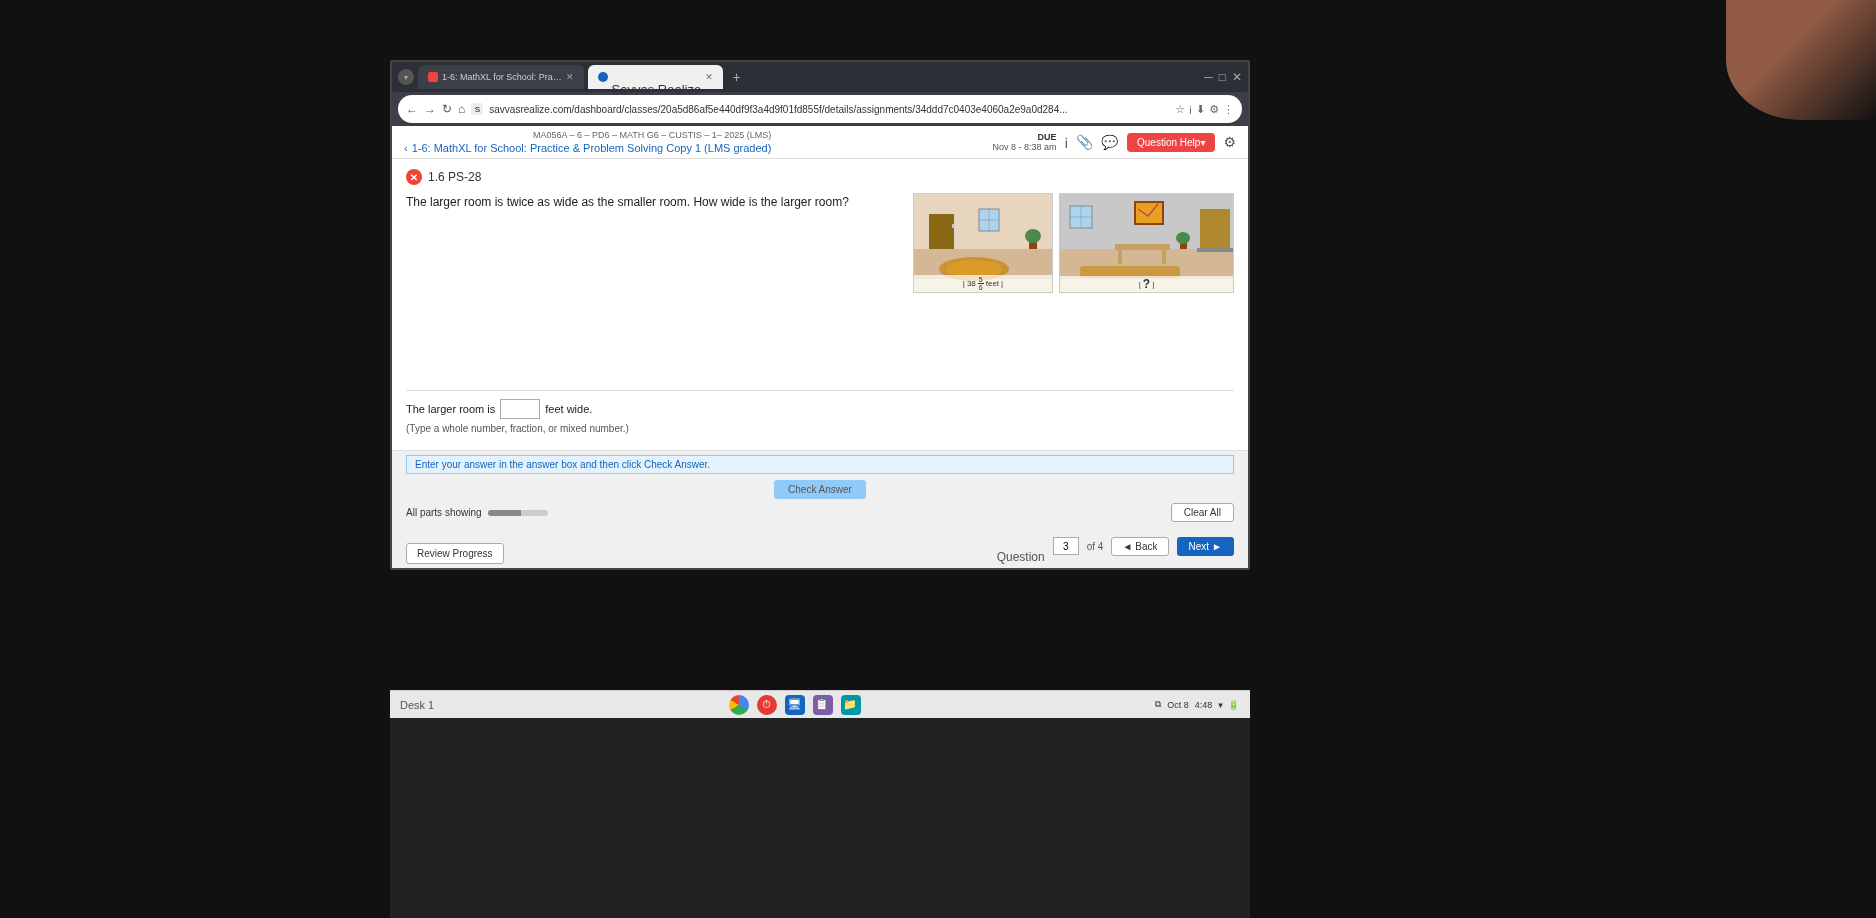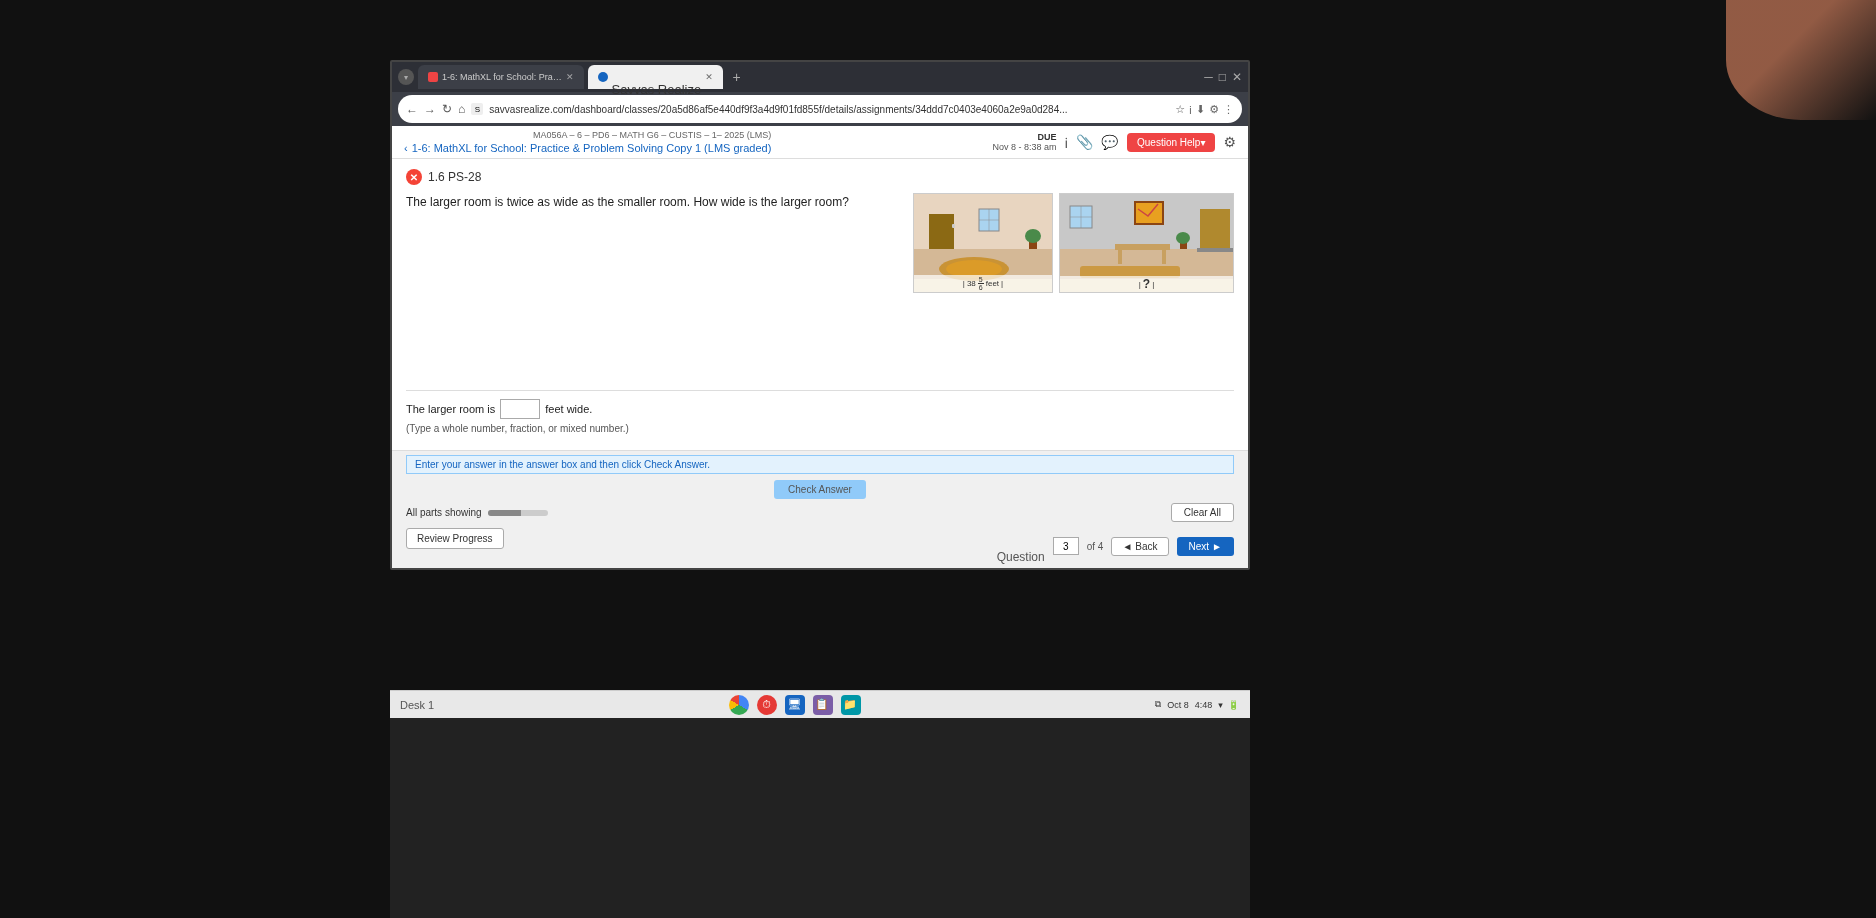--- a/index.html
+++ b/index.html
@@ -346,21 +346,21 @@
       padding: 4px 14px;
       border-radius: 3px;
       font-size: 10px;
       color: #555;
       cursor: pointer;
       float: right;
     }
 
     .nav-row {
       display: flex;
-      align-items: flex-start;
+      align-items: flex-end;
       justify-content: space-between;
       margin-top: 6px;
       gap: 40px;
     }
 
     .review-progress-btn {
       background: #fff;
       border: 1px solid #aaa;
       padding: 4px 10px;
       border-radius: 3px;

